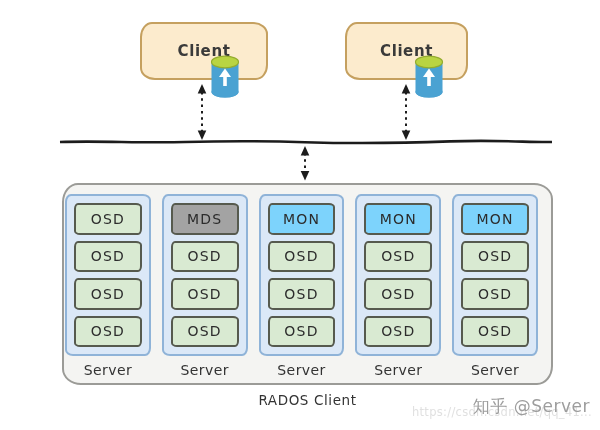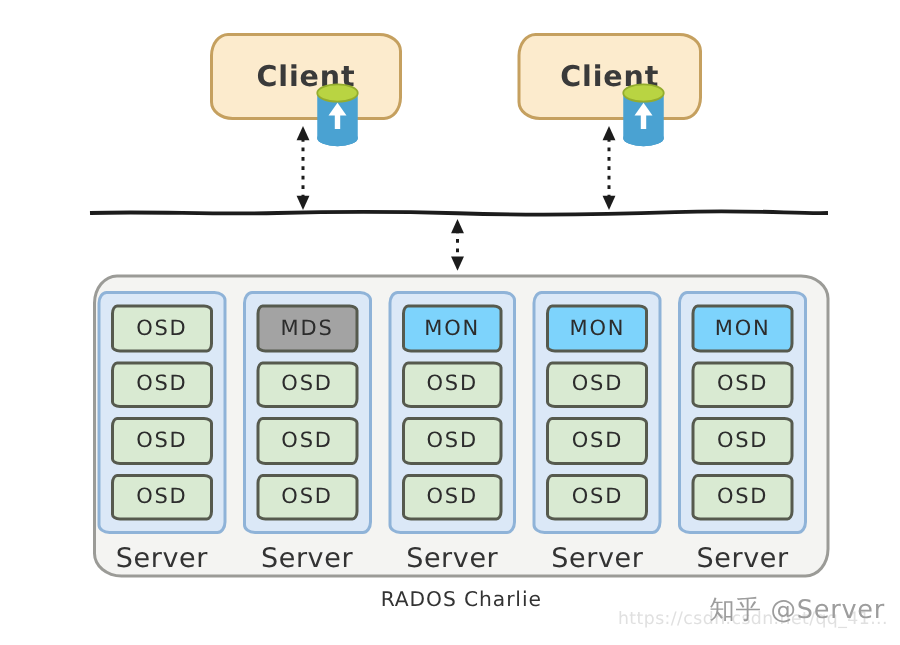--- a/index.html
+++ b/index.html
@@ -7,21 +7,21 @@
     position:relative; width:600px; height:430px; background:#ffffff;
     font-family:"DejaVu Sans", sans-serif; overflow:hidden;
   }
 
   
   .client {
     position:absolute; top:22px; height:58px; box-sizing:border-box;
     background:#fcebcd; border:2px solid #c5a05f;
     border-radius:12px 15px 12px 15px / 15px 12px 15px 12px;
     display:flex; align-items:center; justify-content:center;
-    font-size:19px; font-weight:600; color:#3a3a3a; letter-spacing:.6px;
+    font-size:15px; font-weight:600; color:#3a3a3a; letter-spacing:.6px;
   }
   .client-1 { left:140px; width:128px; }
   .client-2 { left:345px; width:123px; }
 
   .cyl { position:absolute; width:32px; height:44px; }
   .cyl-1 { left:209px; top:55px; }
   .cyl-2 { left:413px; top:55px; }
 
   .overlay { position:absolute; left:0; top:0; pointer-events:none; }
 
@@ -43,21 +43,21 @@
   .node {
     flex:1; box-sizing:border-box; border:2px solid #565a4e;
     border-radius:4px 6px 4px 6px / 6px 4px 6px 4px;
     display:flex; align-items:center; justify-content:center;
     font-size:14px; font-weight:500; color:#2c2c2c; letter-spacing:1.2px;
   }
   .node-osd { background:#d9ead2; }
   .node-mds { background:#a3a3a3; }
   .node-mon { background:#7dd3fc; }
   .server-label {
-    text-align:center; font-size:18px; color:#333333; padding-top:6px;
+    text-align:center; font-size:14px; color:#333333; padding-top:6px;
     letter-spacing:.4px;
   }
 
   .rados-label {
     position:absolute; left:62px; top:392px; width:491px; text-align:center;
     font-size:13.5px; color:#333333; letter-spacing:.6px;
   }
 
   
   .wm-url {
@@ -168,18 +168,18 @@
           <div class="node node-osd">OSD</div>
           <div class="node node-osd">OSD</div>
           <div class="node node-osd">OSD</div>
         </div>
         <div class="server-label">Server</div>
       </div>
 
     </div>
   </div>
 
-  <div class="rados-label">RADOS Charlie</div>
+  <div class="rados-label">RADOS Client</div>
 
   <div class="wm-url">https://csdn.csdn.net/qq_41...</div>
   <div class="wm-site">知乎 @Server</div>
 
 </div>
 
 </body></html>

